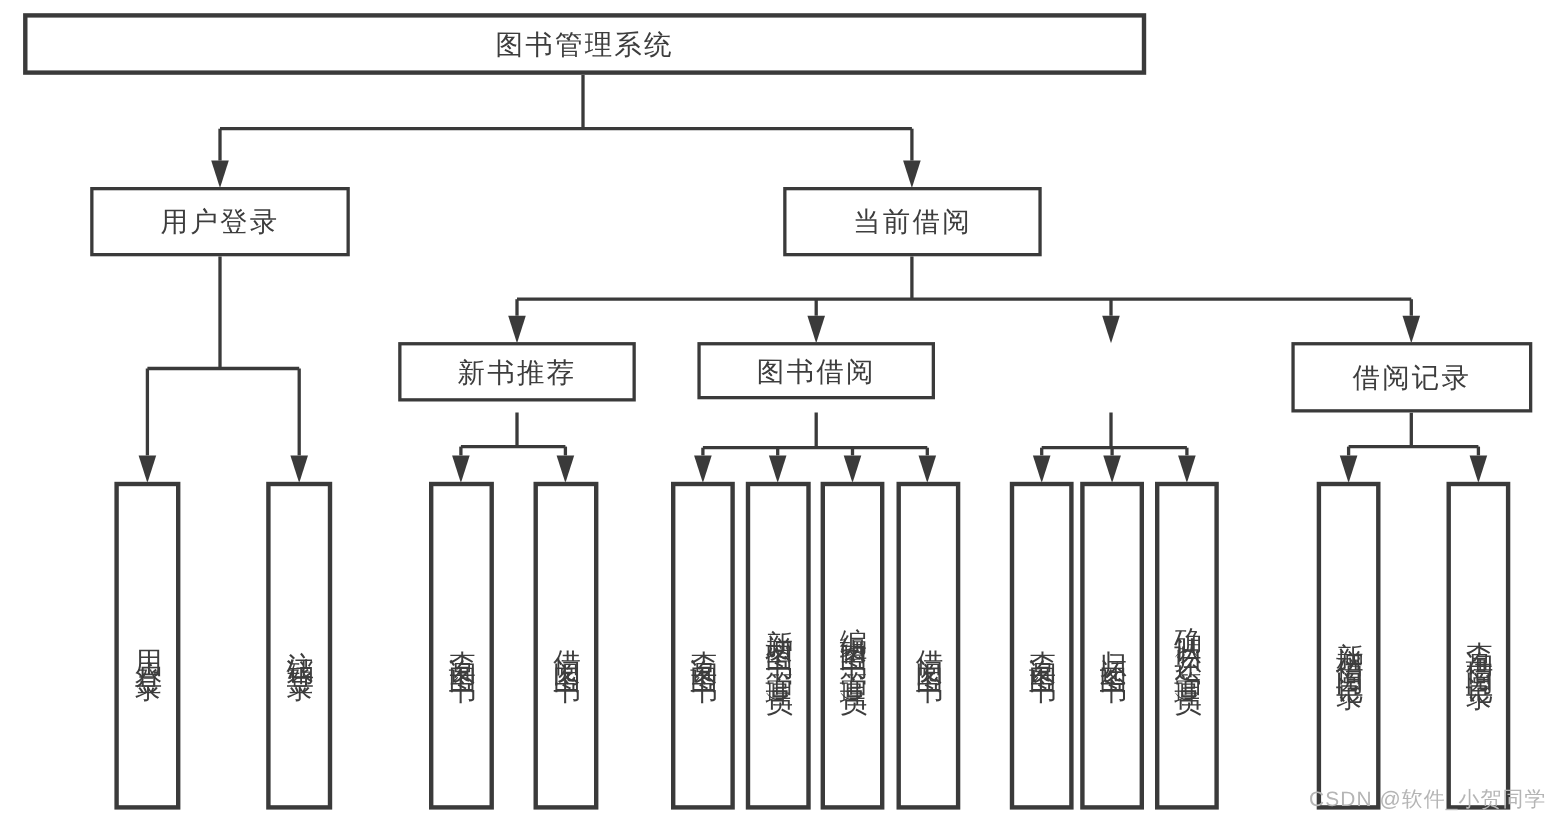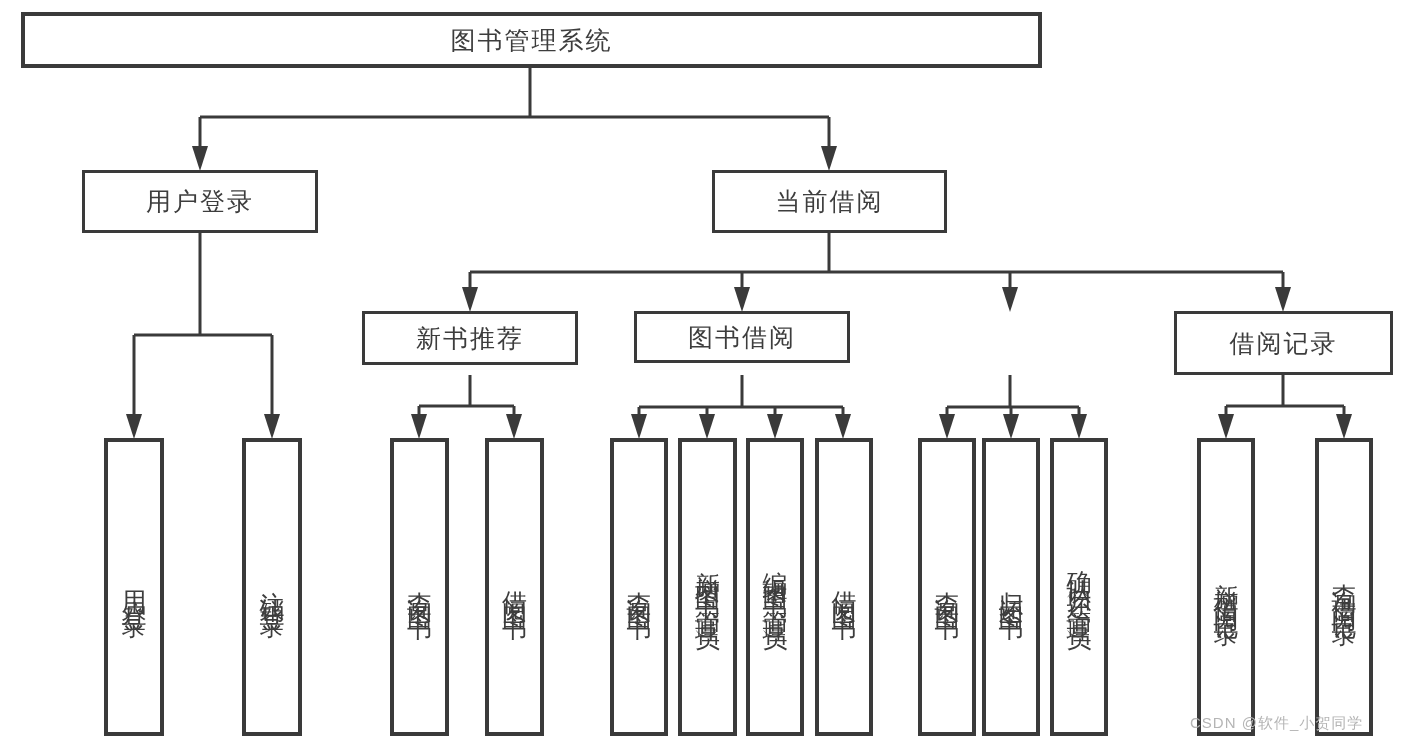--- a/index.html
+++ b/index.html
@@ -83,21 +83,21 @@
   #leaf-query-book-3   { left: 918px;  width: 58px; }
   #leaf-return-book    { left: 982px;  width: 58px; }
   #leaf-confirm-return { left: 1050px; width: 58px; }
   #leaf-add-record     { left: 1197px; width: 58px; }
   #leaf-query-record   { left: 1315px; width: 58px; }
 
   .watermark {
     position: absolute;
     left: 1190px;
     top: 714px;
-    font-size: 15px;
+    font-size: 19px;
     color: var(--watermark);
     letter-spacing: 1px;
     white-space: nowrap;
   }
 </style>
 </head>
 <body>
 
 <div class="stage">
 

